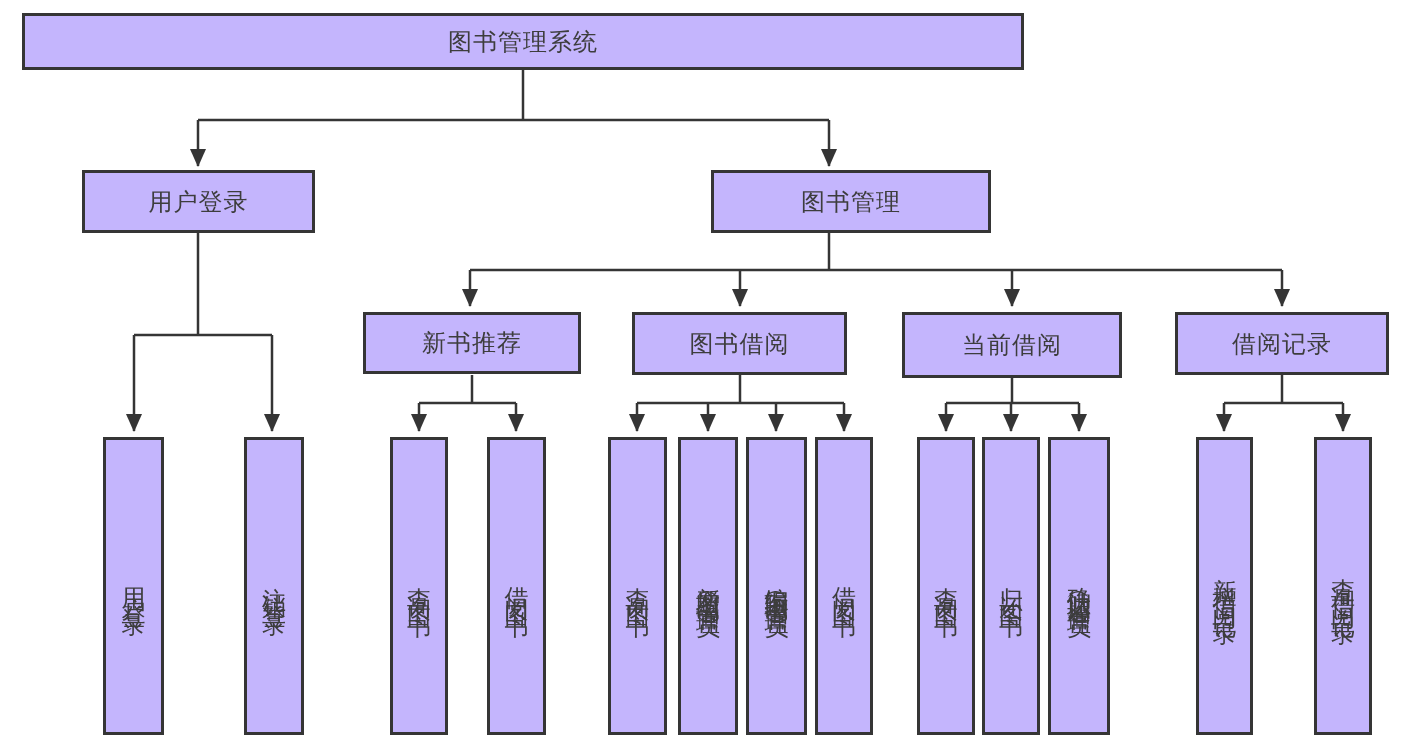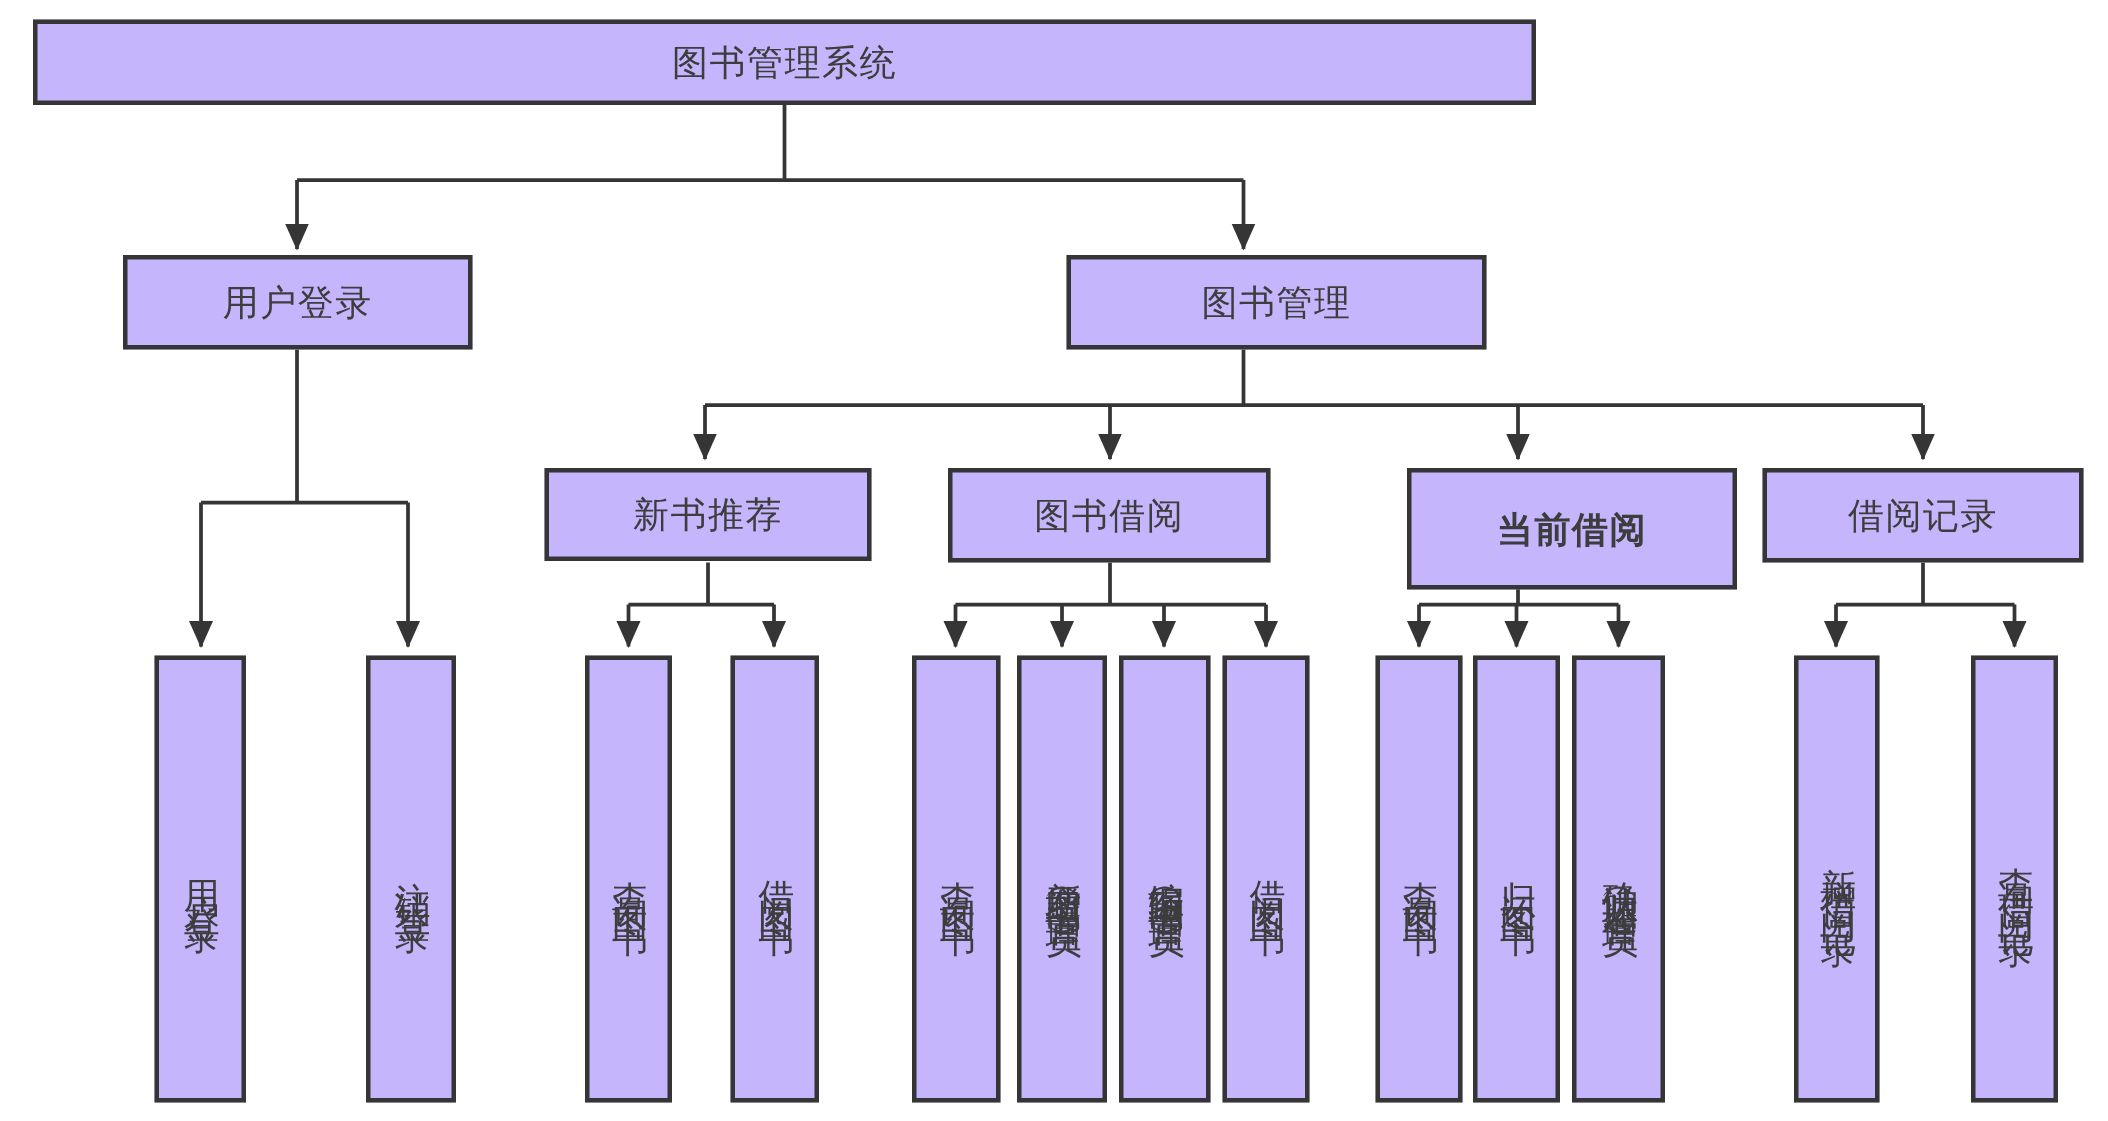--- a/index.html
+++ b/index.html
@@ -143,21 +143,21 @@
   <div class="node hbox" style="left:711px; top:170px; width:280px; height:63px;">
     <span>图书管理</span>
   </div>
 
   <div class="node hbox" style="left:363px; top:312px; width:218px; height:62px;">
     <span>新书推荐</span>
   </div>
   <div class="node hbox" style="left:632px; top:312px; width:215px; height:63px;">
     <span>图书借阅</span>
   </div>
-  <div class="node hbox" style="left:938px; top:312px; width:220px; height:81px;font-weight:bold;">
+  <div class="node hbox" style="left:902px; top:312px; width:220px; height:66px;">
     <span>当前借阅</span>
   </div>
   <div class="node hbox" style="left:1175px; top:312px; width:214px; height:63px;">
     <span>借阅记录</span>
   </div>
 
   <div class="node vbox" style="left:103px; width:61px;">
     <span class="vtext">用户登录</span>
   </div>
   <div class="node vbox" style="left:244px; width:60px;">

